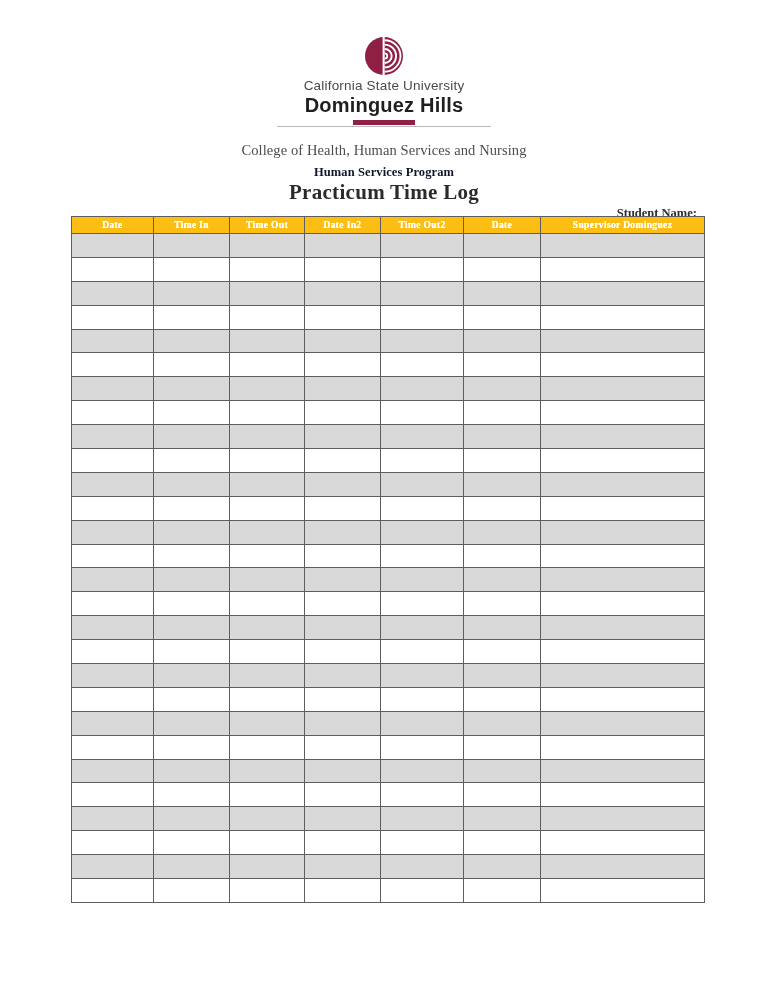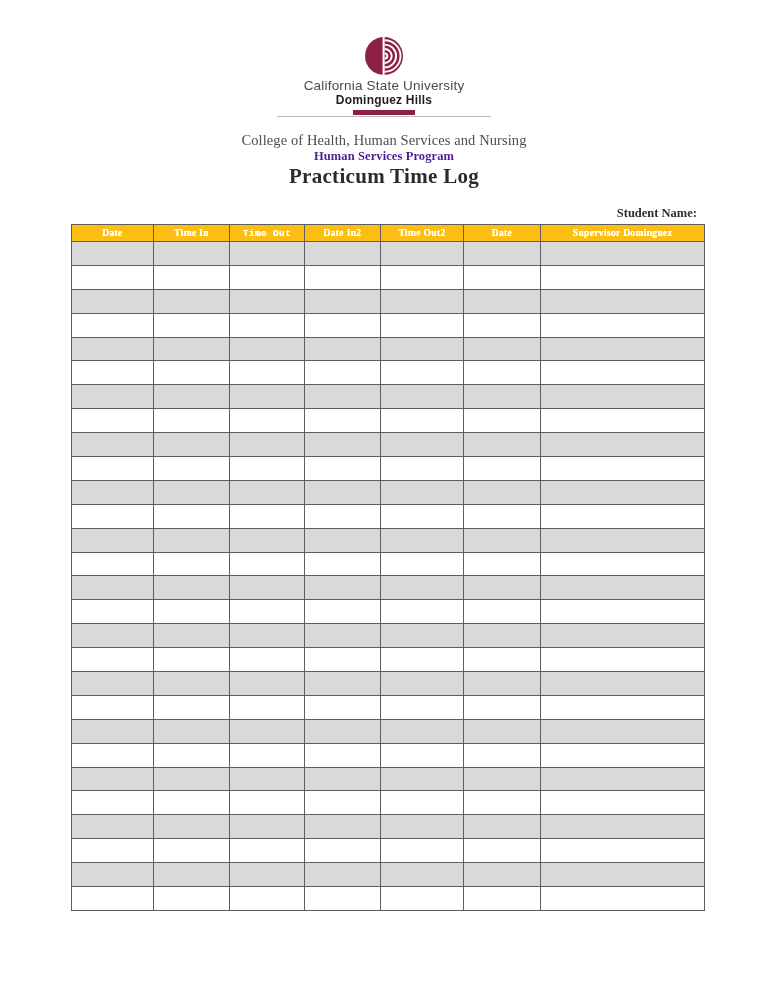--- a/index.html
+++ b/index.html
@@ -47,21 +47,21 @@
     font-size: 13.5px;
     letter-spacing: 0.2px;
     color: #4a4a4a;
     line-height: 1.15;
     white-space: nowrap;
   }
 
   .logo-line2 {
     font-family: "Liberation Sans", "DejaVu Sans", sans-serif;
     font-weight: bold;
-    font-size: 12px;
+    font-size: 20px;
     letter-spacing: 0.2px;
     color: #1f1f1f;
     line-height: 1.15;
     white-space: nowrap;
   }
 
   .logo-bar-wrap {
     position: relative;
     height: 8px;
     margin-top: 3px;
@@ -86,24 +86,24 @@
 
   .college-line {
     margin-top: 14px;
     font-size: 14.5px;
     color: #4d4d4d;
     letter-spacing: 0.1px;
     text-align: center;
   }
 
   .program-line {
-    margin-top: 0;
+    margin-top: 6px;
     font-size: 12.5px;
     font-weight: bold;
-    color: #4c1d95;
+    color: #0f172a;
     letter-spacing: 0.1px;
   }
 
   .doc-title {
     font-size: 21px;
     font-weight: bold;
     color: #2b2b2b;
     letter-spacing: 0.3px;
   }
 
@@ -129,21 +129,21 @@
     margin-left: 6px;
     margin-right: 42px;
     border-bottom: 1px solid #8d8d8d;
     height: 13px;
   }
 
   
   .log-table {
     position: absolute;
     left: 71px;
-    top: 224px;
+    top: 216px;
     width: 626px;
     border-collapse: collapse;
     table-layout: fixed;
   }
 
   .log-table th {
     background: #fdbe14;
     color: #ffffff;
     font-size: 9.5px;
     font-weight: bold;
@@ -206,21 +206,21 @@
   <div class="student-row">
     <span class="student-label">Student Name:</span>
     <span class="student-blank" title=""></span>
   </div>
 
   <table class="log-table">
     <thead>
       <tr id="thead-row">
           <th style="width: 81px;">Date</th>
           <th style="width: 75px;">Time In</th>
-          <th style="width: 74px; font-family: Liberation Mono, monospace;">Time Out</th>
+          <th style="width: 74px;">Time Out</th>
           <th style="width: 75px;">Date In2</th>
           <th style="width: 82px; margin-top: 8px;">Time Out2</th>
           <th style="width: 76px;">Date</th>
           <th style="width: 163px;">Supervisor Dominguez</th>
         </tr>
     </thead>
     <tbody id="tbody">
         <tr class="row-shaded">
           <td></td>
           <td></td>

